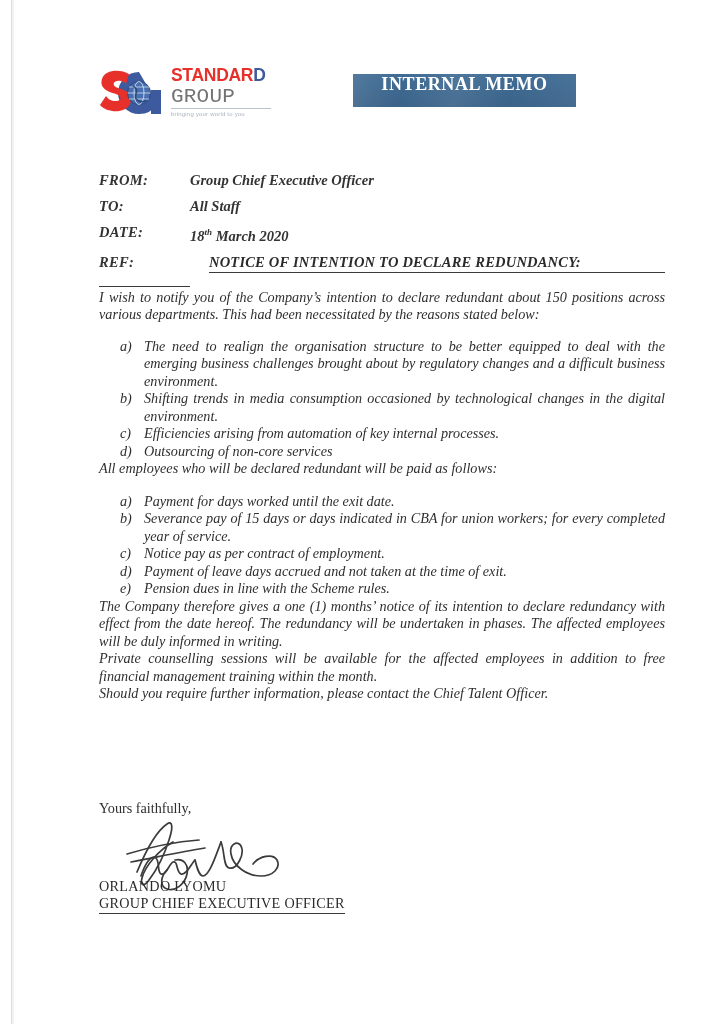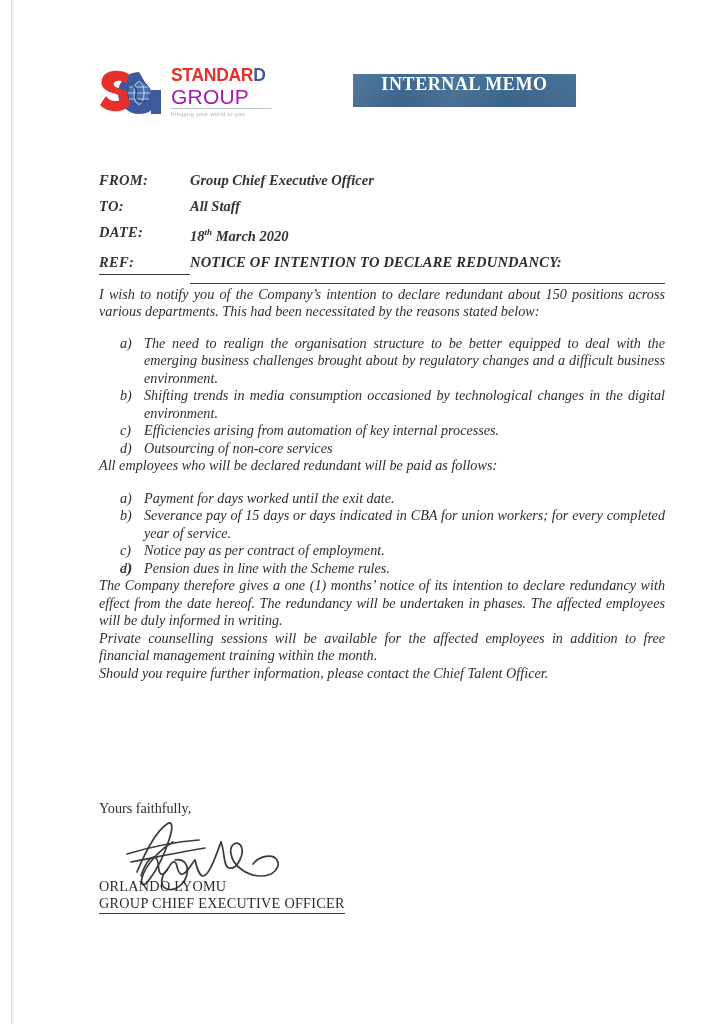--- a/index.html
+++ b/index.html
@@ -73,24 +73,24 @@
     font-family: "Liberation Sans", "DejaVu Sans", sans-serif;
     font-weight: bold;
     font-size: 17.5px;
     letter-spacing: -0.3px;
     color: #e8302a;
     line-height: 19px;
     white-space: nowrap;
   }
   .logo-standard .blue-d { color: #3d5a9e; }
   .logo-group {
-    font-family: Liberation Sans, sans-serif;
+    font-family: Liberation Mono, monospace;
     font-size: 21px;
     letter-spacing: 0.2px;
-    color: #a21caf;
+    color: #737373;
     line-height: 21px;
     margin-top: 1px;
     white-space: nowrap;
   }
   .logo-rule {
     width: 100px;
     height: 1px;
     background: #b9c2ce;
     margin-top: 1px;
   }
@@ -157,26 +157,27 @@
     font-weight: bold;
     font-size: 14px;
     color: #333;
   }
   .ref-row td {
     padding-bottom: 2px;
   }
   .ref-underline {
     border-bottom: 1.3px solid #3a3a3a;
     display: block;
-    padding-bottom: 13px;
+    padding-bottom: 2px;
+    margin-left: 19px;
   }
   .ref-label-u {
     border-bottom: 1.3px solid #3a3a3a;
     display: block;
-    padding-bottom: 4px;
+    padding-bottom: 16px;
     width: 100%;
   }
   .meta-ref-text {
     font-weight: bold;
     font-size: 14.5px;
     letter-spacing: 0.2px;
     white-space: nowrap;
   }
   sup {
     font-size: 9px;
@@ -337,21 +338,21 @@
       <li><span class="marker">d)</span><span>Outsourcing of non-core services</span></li>
     </ol>
 
 
     <p class="para gap-small">All employees who will be declared redundant will be paid as follows:</p>
 
     <ol class="alpha list-payments">
       <li><span class="marker">a)</span><span>Payment for days worked until the exit date.</span></li>
       <li><span class="marker">b)</span><span>Severance pay of 15 days or days indicated in CBA for union workers; for every completed year of service.</span></li>
       <li><span class="marker">c)</span><span>Notice pay as per contract of employment.</span></li>
-      <li><span class="marker">d)</span></li>
+      <li><span class="marker">d)</span><span>Payment of leave days accrued and not taken at the time of exit.</span></li>
       <li><span class="marker">e)</span><span>Pension dues in line with the Scheme rules.</span></li>
     </ol>
 
     <p class="para gap-after-list">The Company therefore gives a one (1) months’ notice of its intention to declare redundancy with effect from the date hereof.  The redundancy will be undertaken in phases. The affected employees will be duly informed in writing.</p>
 
     <p class="para gap-small">Private counselling sessions will be available for the affected employees in addition to free financial management training within the month.</p>
 
     <p class="para gap-small">Should you require further information, please contact the Chief Talent Officer.</p>
   </div>
 

